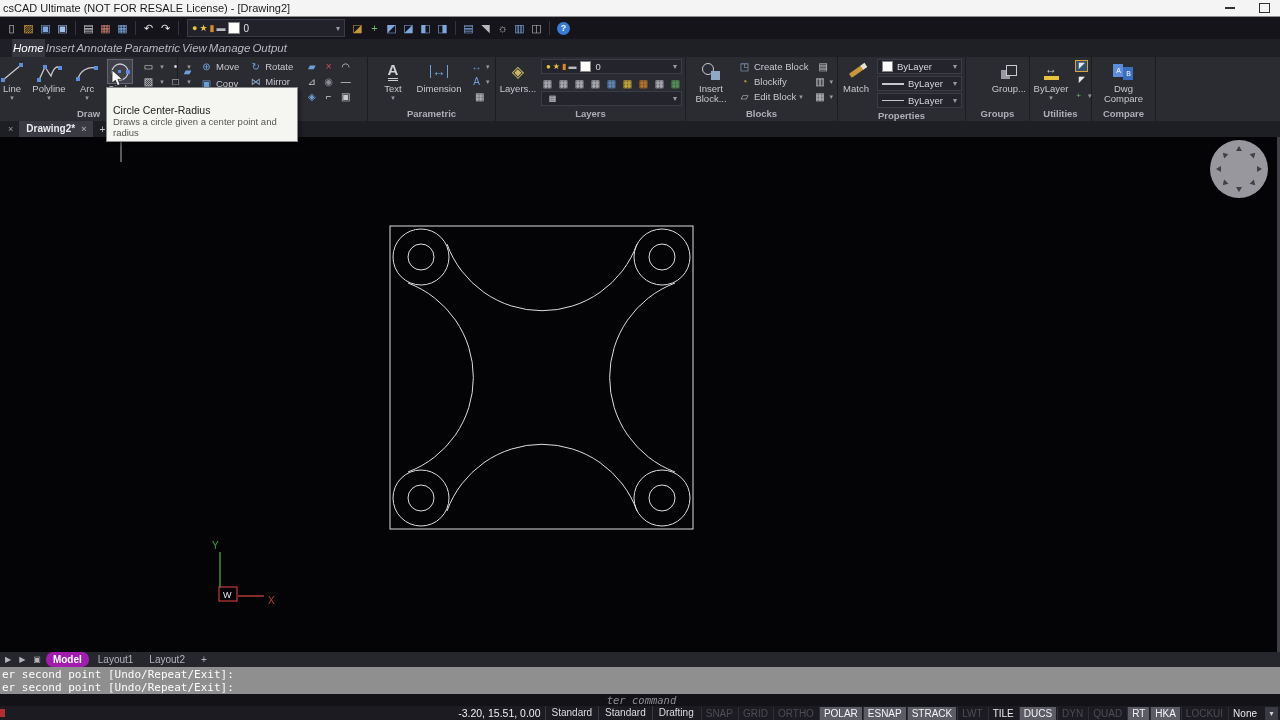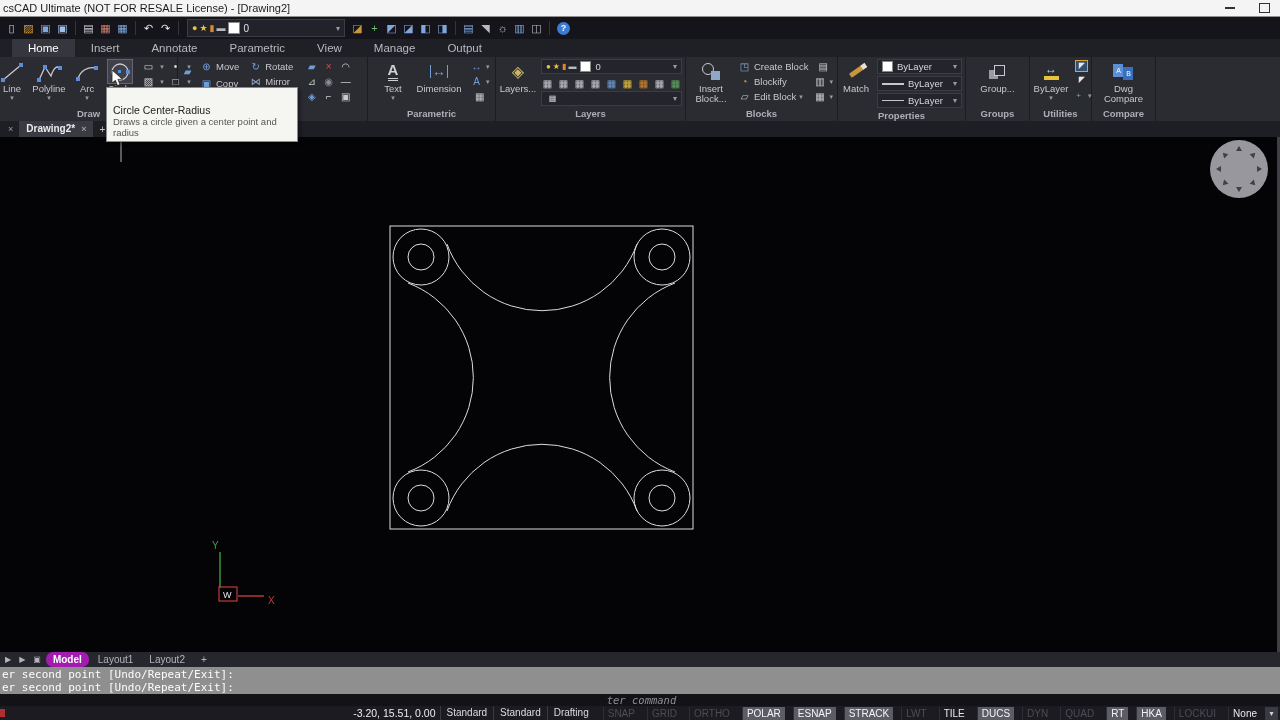--- a/index.html
+++ b/index.html
@@ -24,21 +24,21 @@
             display:flex;align-items:center;gap:3px;padding:0 4px;font-size:10px;color:#e2e2e6;}
   .layerbox .mini{font-size:9px;line-height:14px;}
   .swatch{width:10px;height:10px;background:#fff;border:1px solid #888;flex:0 0 auto;}
   .layerbox .chev{margin-left:auto;color:#9a9aa2;font-size:8px;}
   .help-circle{width:13px;height:13px;border-radius:50%;background:#3a7bd5;color:#fff;
                font-size:9px;font-weight:bold;text-align:center;line-height:13px;margin-left:3px;}
 
   
   .rtabs{position:absolute;top:39px;left:0;width:1280px;height:18px;background:#1f1f26;
          display:flex;font-size:11.5px;color:#b8b8c0;padding-left:12px;}
-  .rtab{padding:0 16px;line-height:18px;}
+  .rtab{padding:0 1px;line-height:18px;font-style:italic;}
   .rtab.active{background:#36363f;color:#fff;}
 
   
   .ribbon{position:absolute;top:57px;left:0;width:1280px;height:64px;background:#2b2b32;display:flex;}
   .panel{height:64px;border-right:1px solid #1b1b21;display:flex;flex-direction:column;flex:0 0 auto;box-sizing:border-box;}
   .panel-body{flex:1;display:flex;padding:2px 3px 0 3px;gap:2px;}
   .panel-label{height:13px;font-size:9.5px;font-weight:bold;color:#aeaeb6;text-align:center;line-height:12px;}
   .bigtool{display:flex;flex-direction:column;align-items:center;flex:0 0 auto;}
   .bicon{height:25px;display:flex;align-items:center;justify-content:center;}
   .blabel{font-size:9.5px;color:#c8c8ce;white-space:nowrap;line-height:10px;}
@@ -105,21 +105,21 @@
   .cmdprompt{position:absolute;top:694px;left:0;width:1280px;height:12px;background:#121217;
              font-family:"DejaVu Sans Mono",monospace;font-style:italic;font-size:10.5px;color:#8e8e96;line-height:12px;padding-left:3px;box-sizing:border-box;text-align:center;}
 
   
   .statusbar{position:absolute;top:706px;left:0;width:1280px;height:14px;background:#1b1b21;
              display:flex;justify-content:flex-end;align-items:center;font-size:10px;padding-right:2px;box-sizing:border-box;}
   .sb-red{position:absolute;left:0;top:3px;width:5px;height:8px;background:#b03030;}
   .coords{color:#ececf0;font-size:10.5px;margin-right:4px;}
   .mode{color:#dcdce0;padding:0 6px;border-left:1px solid #3a3a42;line-height:14px;}
   .toggles{display:flex;align-items:center;}
-  .toggle{padding:0 4px;margin-left:8px;line-height:13px;border-left:1px solid #2e2e36;}
+  .toggle{padding:0 4px;margin-left:1px;line-height:13px;border-left:1px solid #2e2e36;}
   .toggle.off{color:#4c4c55;}
   .toggle.on{color:#e8e8ec;}
   .toggle.lit{background:#5c5c64;color:#f4f4f8;}
   .sb-caret{width:13px;text-align:center;color:#cfcfd4;background:#3a3a42;margin-left:4px;font-size:8px;line-height:13px;}
 </style>
 </head>
 <body>
 
 <div class="titlebar">
   <span class="ttext">csCAD Ultimate (NOT FOR RESALE License) - [Drawing2]</span>
@@ -427,21 +427,21 @@
           <span class="wline" style="height:1px"></span>
           <span>ByLayer</span>
           <span class="chev">▾</span>
         </div>
       </div>
     </div>
     <div class="panel-label">Properties</div>
   </div>
 
   <div class="panel" style="width:64px">
-    <div class="panel-body" style="justify-content:center">
+    <div class="panel-body" style="justify-content:flex-end">
       <div class="bigtool">
         <span class="bicon">
             <span class="sq2">
               <i class="a"></i>
               <i class="b"></i>
             </span>
           </span>
         <span class="blabel">Group...</span>
       </div>
     </div>

